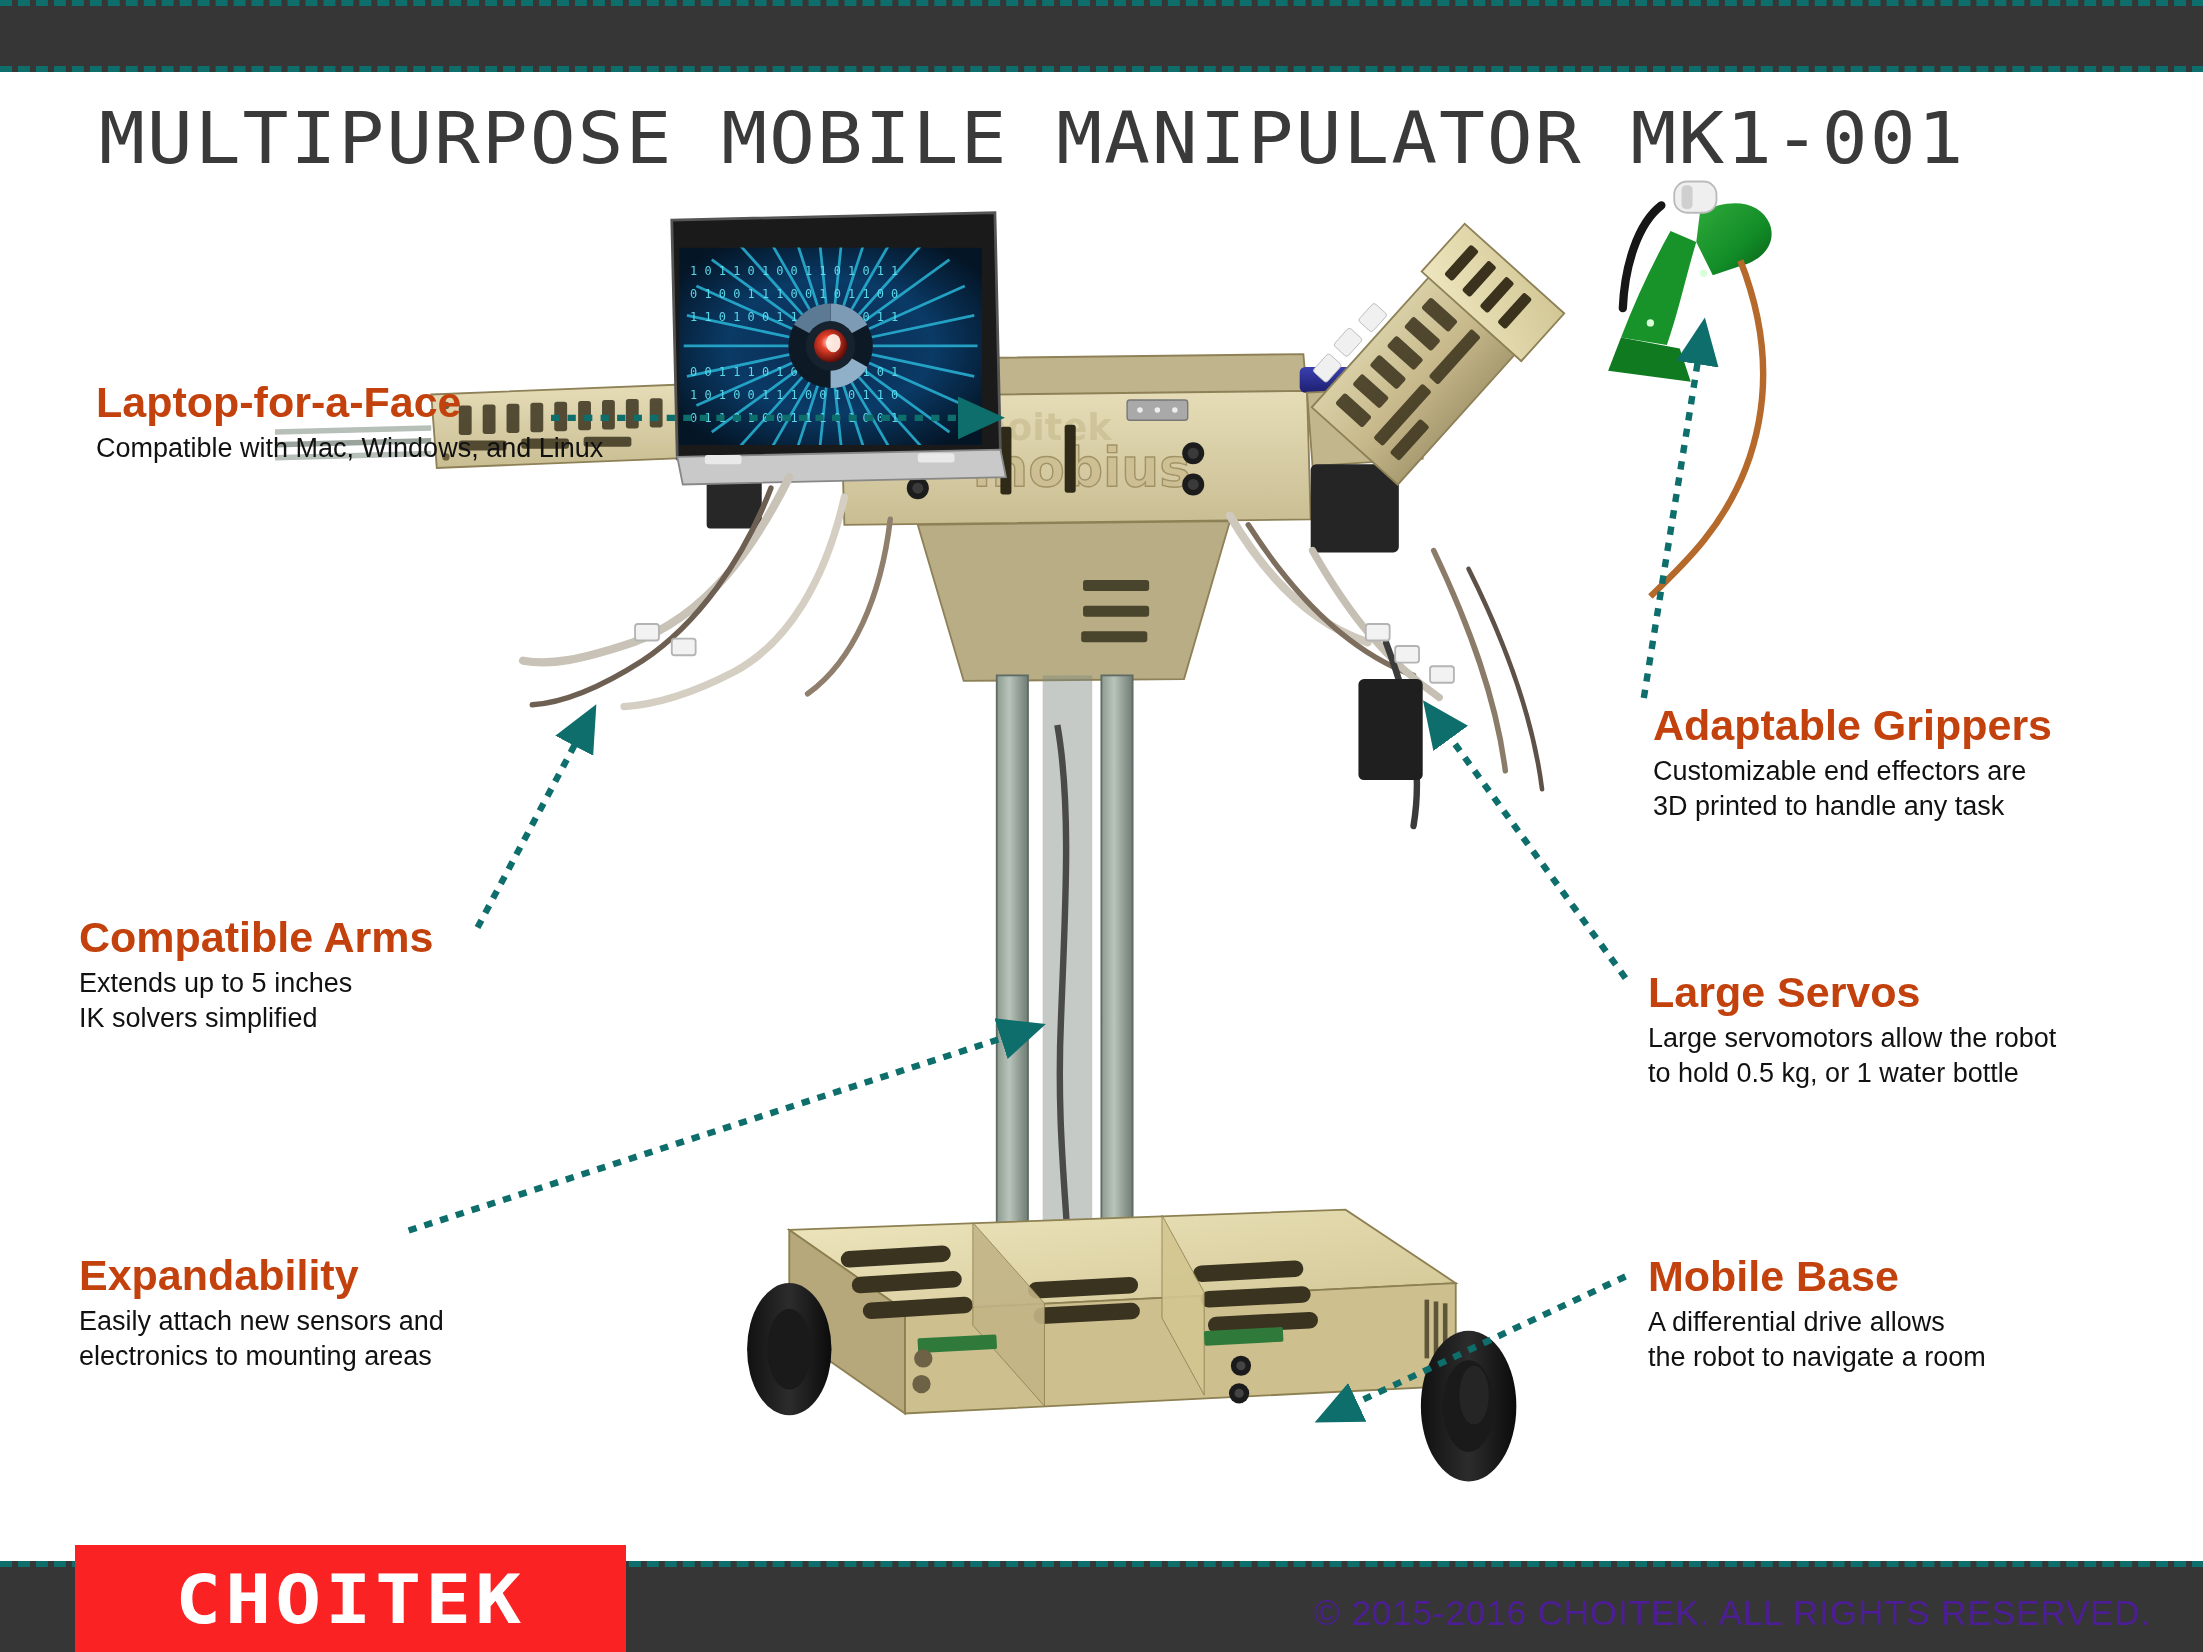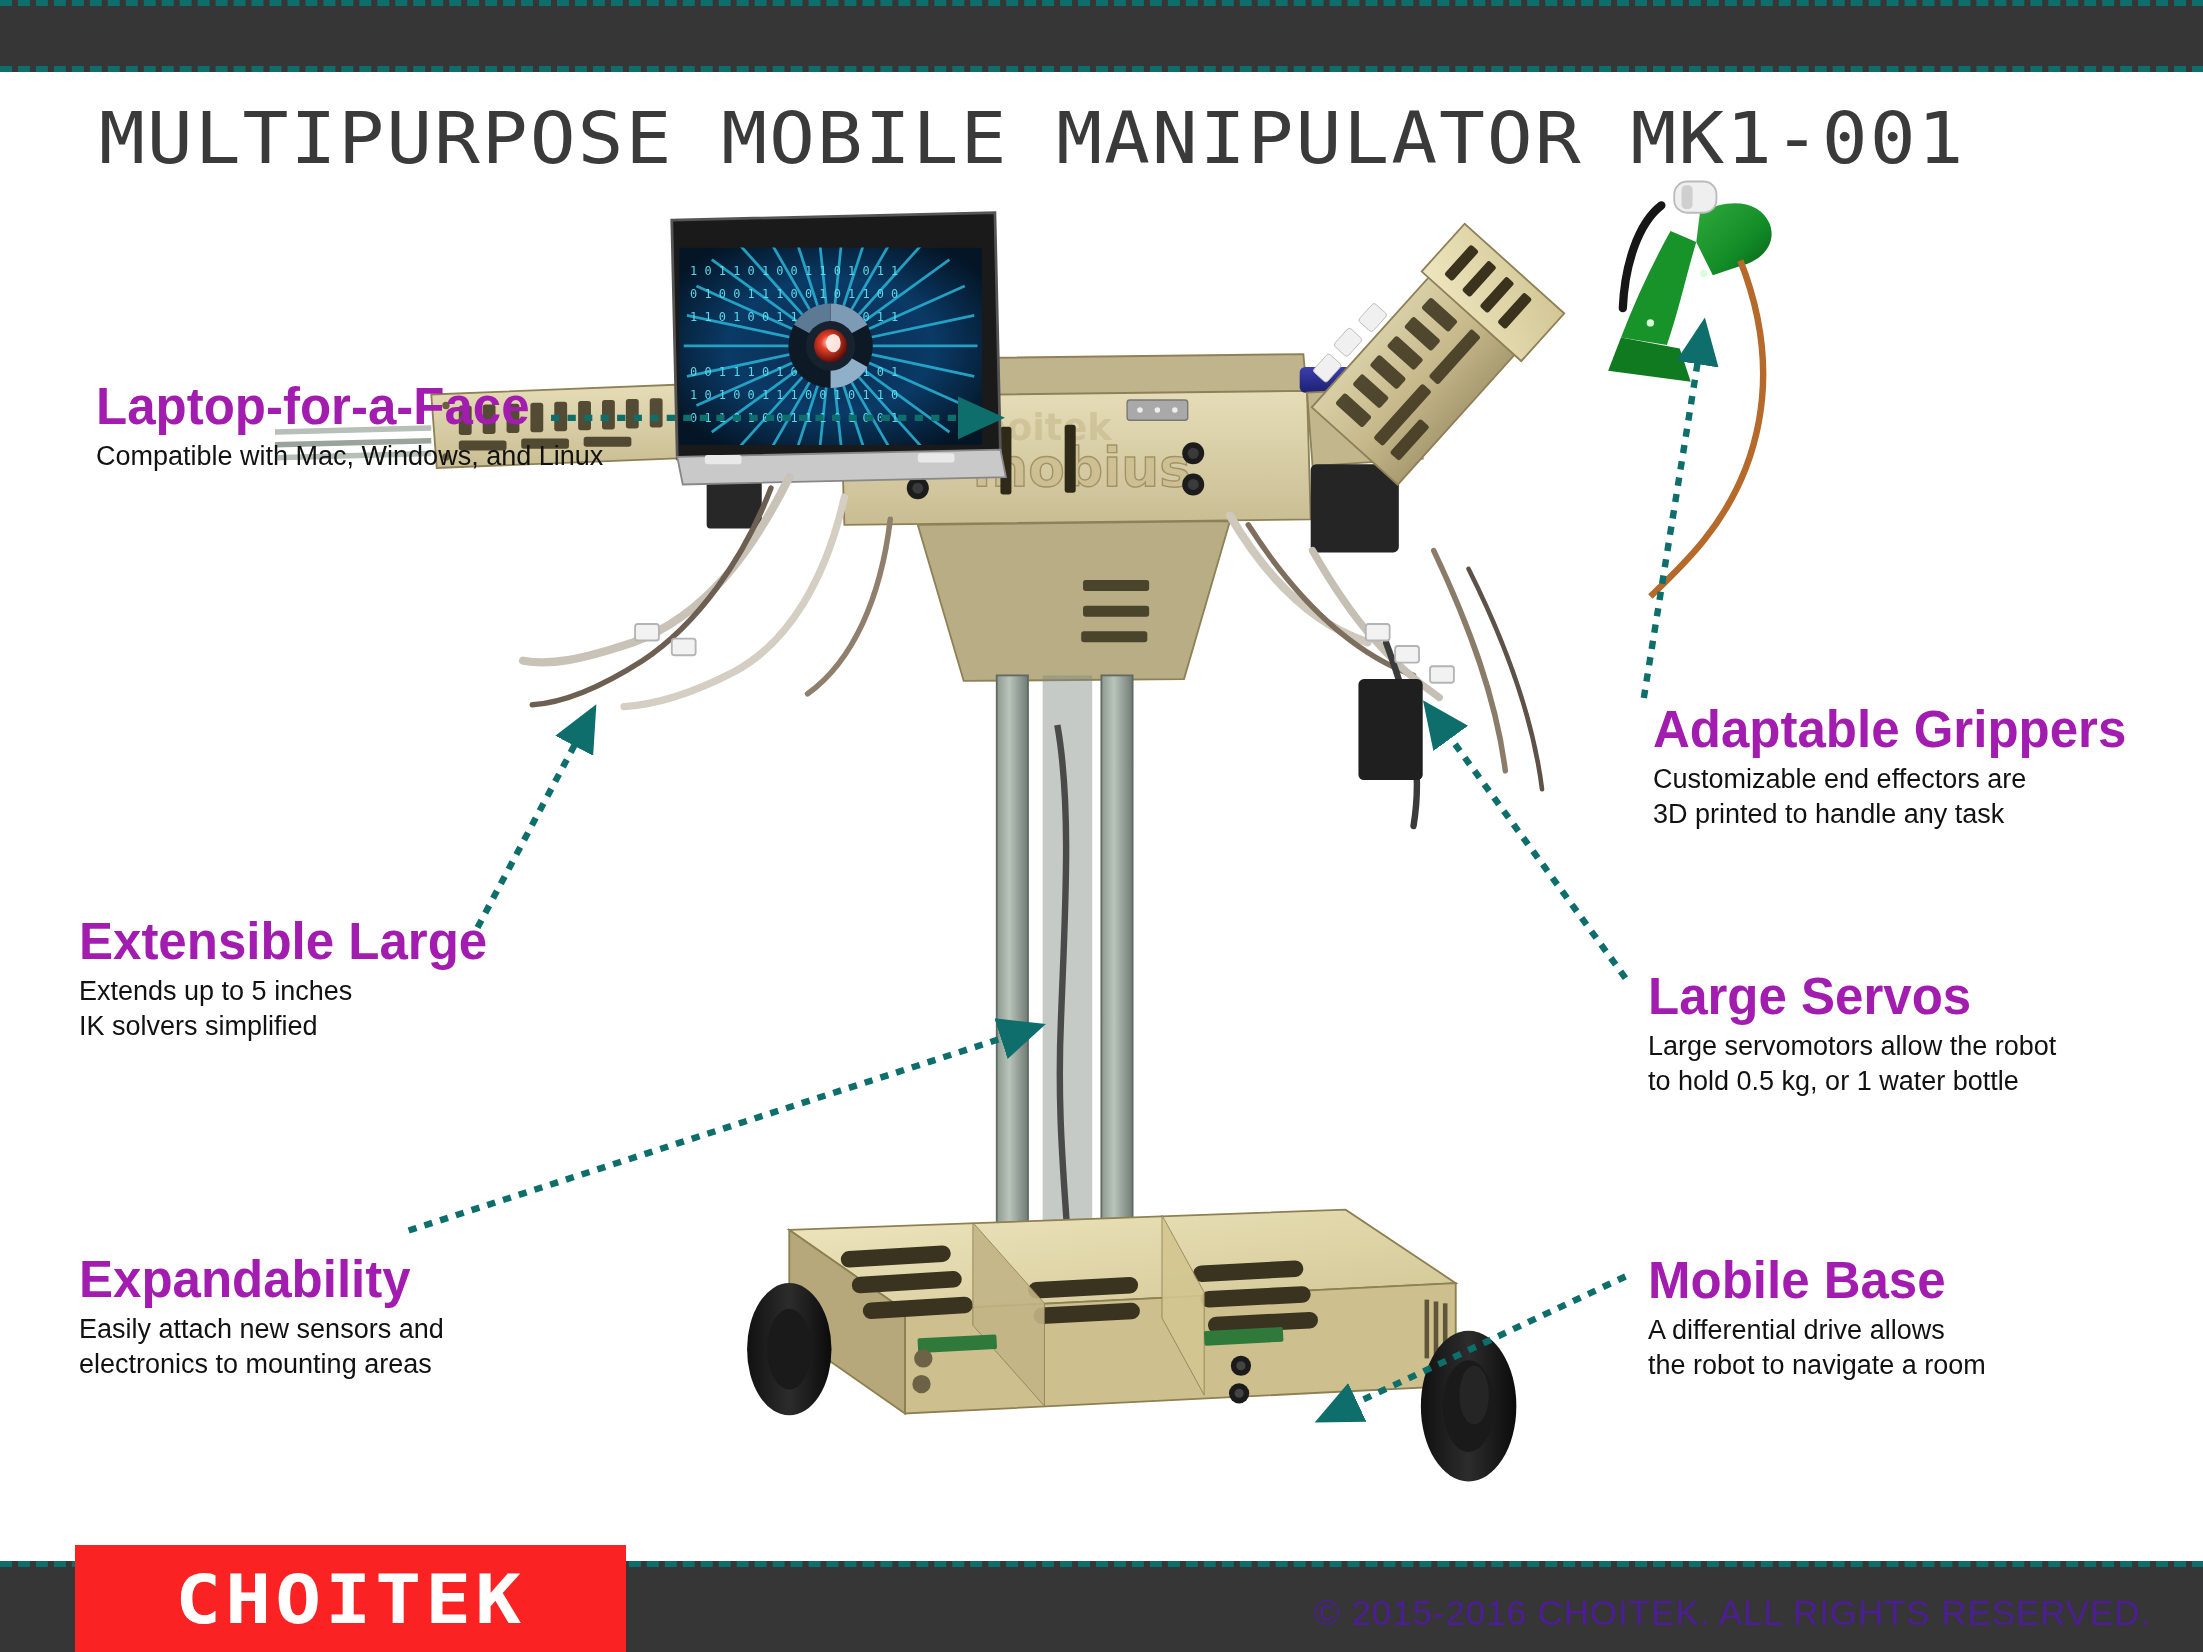--- a/index.html
+++ b/index.html
@@ -33,22 +33,22 @@
     white-space:nowrap;
     transform:scaleX(1.06);
     transform-origin:left center;
   }
 
   
   .callout{position:absolute;}
   .callout .c-head{
     font-family:"Liberation Sans", sans-serif;
     font-weight:bold;
-    font-size:51px;
-    color:#a21caf;
+    font-size:43px;
+    color:#c2410c;
     line-height:1.05;
     white-space:nowrap;
   }
   .callout .c-body{
     font-family:"Liberation Sans", sans-serif;
     font-size:27px;
     color:#111;
     line-height:1.30;
     margin-top:5.5px;
     white-space:nowrap;
@@ -438,21 +438,21 @@
 
     <path d="M1770 1390 L1440 1545" fill="none" stroke="#0d6e6b" stroke-width="7" stroke-dasharray="9 9" marker-end="url(#arrTeal)"></path>
   </svg>
 
   <div class="callout left" style="left:96px; top:380px;">
     <div class="c-head">Laptop-for-a-Face</div>
     <div class="c-body">Compatible with Mac, Windows, and Linux</div>
   </div>
 
   <div class="callout left" style="left:79px; top:915px;">
-    <div class="c-head">Extensible Large</div>
+    <div class="c-head">Compatible Arms</div>
     <div class="c-body">Extends up to 5 inches</div>
     <div class="c-body" style="margin-top:0">IK solvers simplified</div>
   </div>
 
   <div class="callout left" style="left:79px; top:1253px;">
     <div class="c-head">Expandability</div>
     <div class="c-body">Easily attach new sensors and</div>
     <div class="c-body" style="margin-top:0">electronics to mounting areas</div>
   </div>
 

